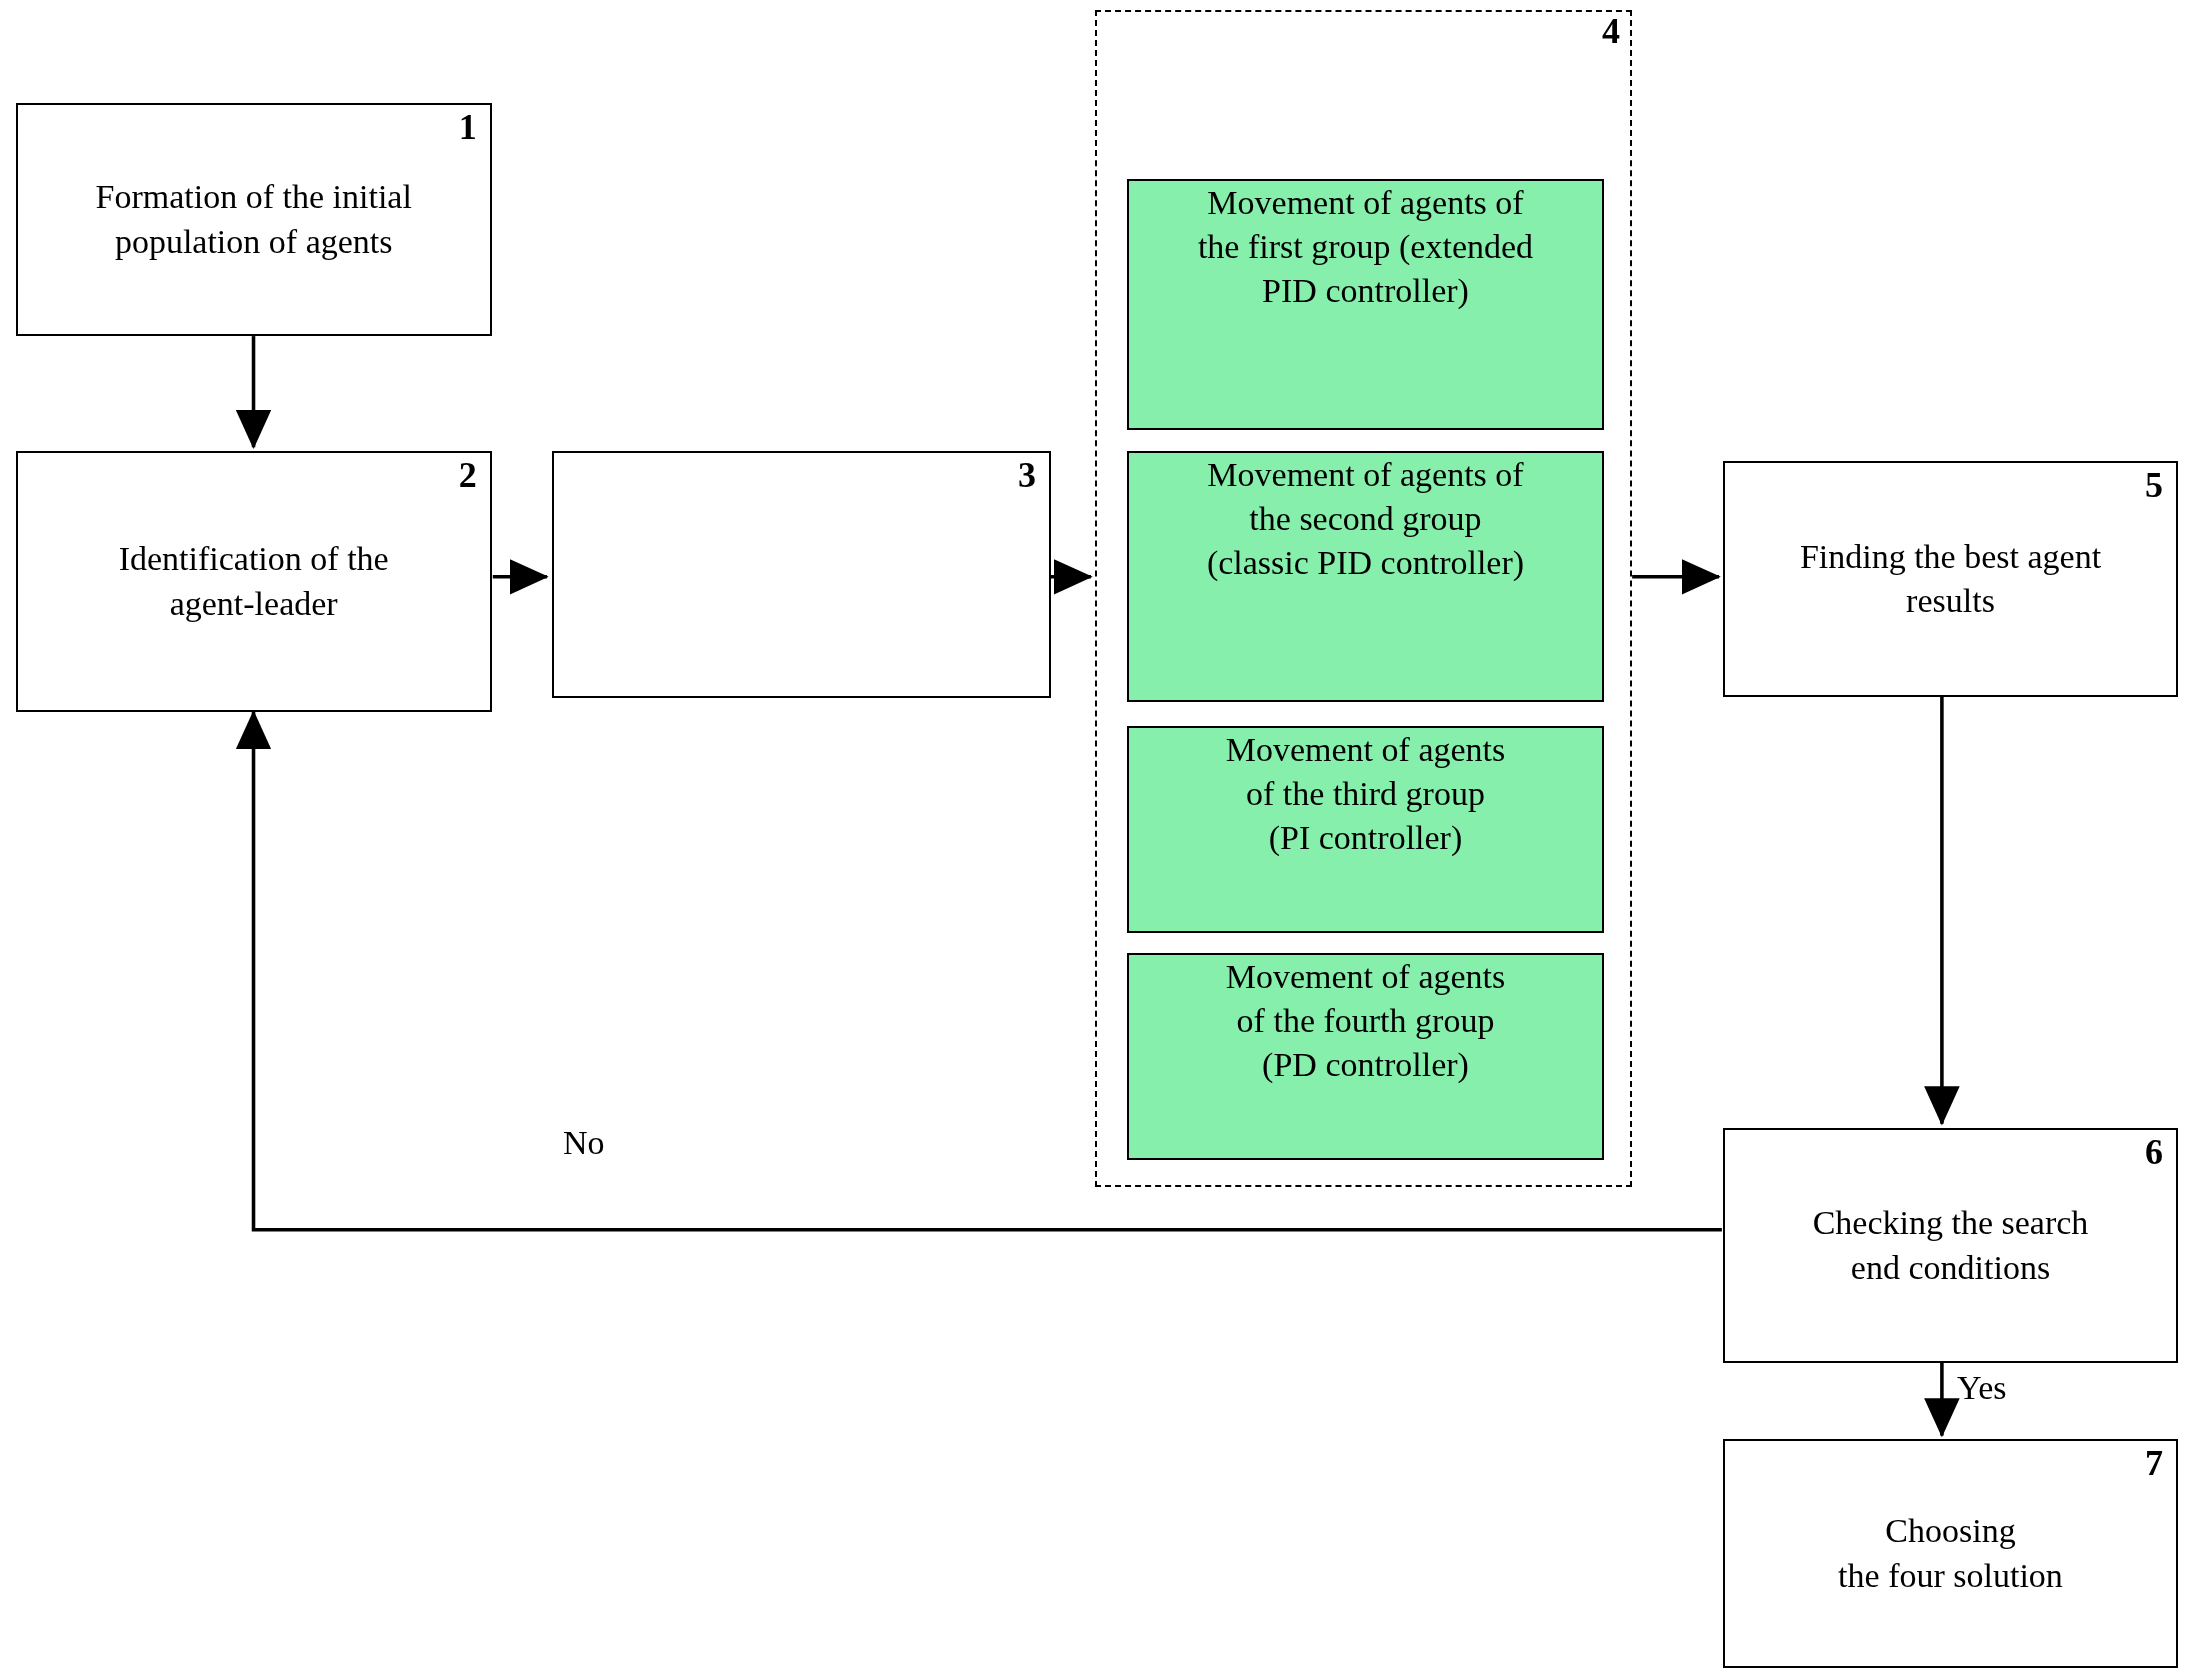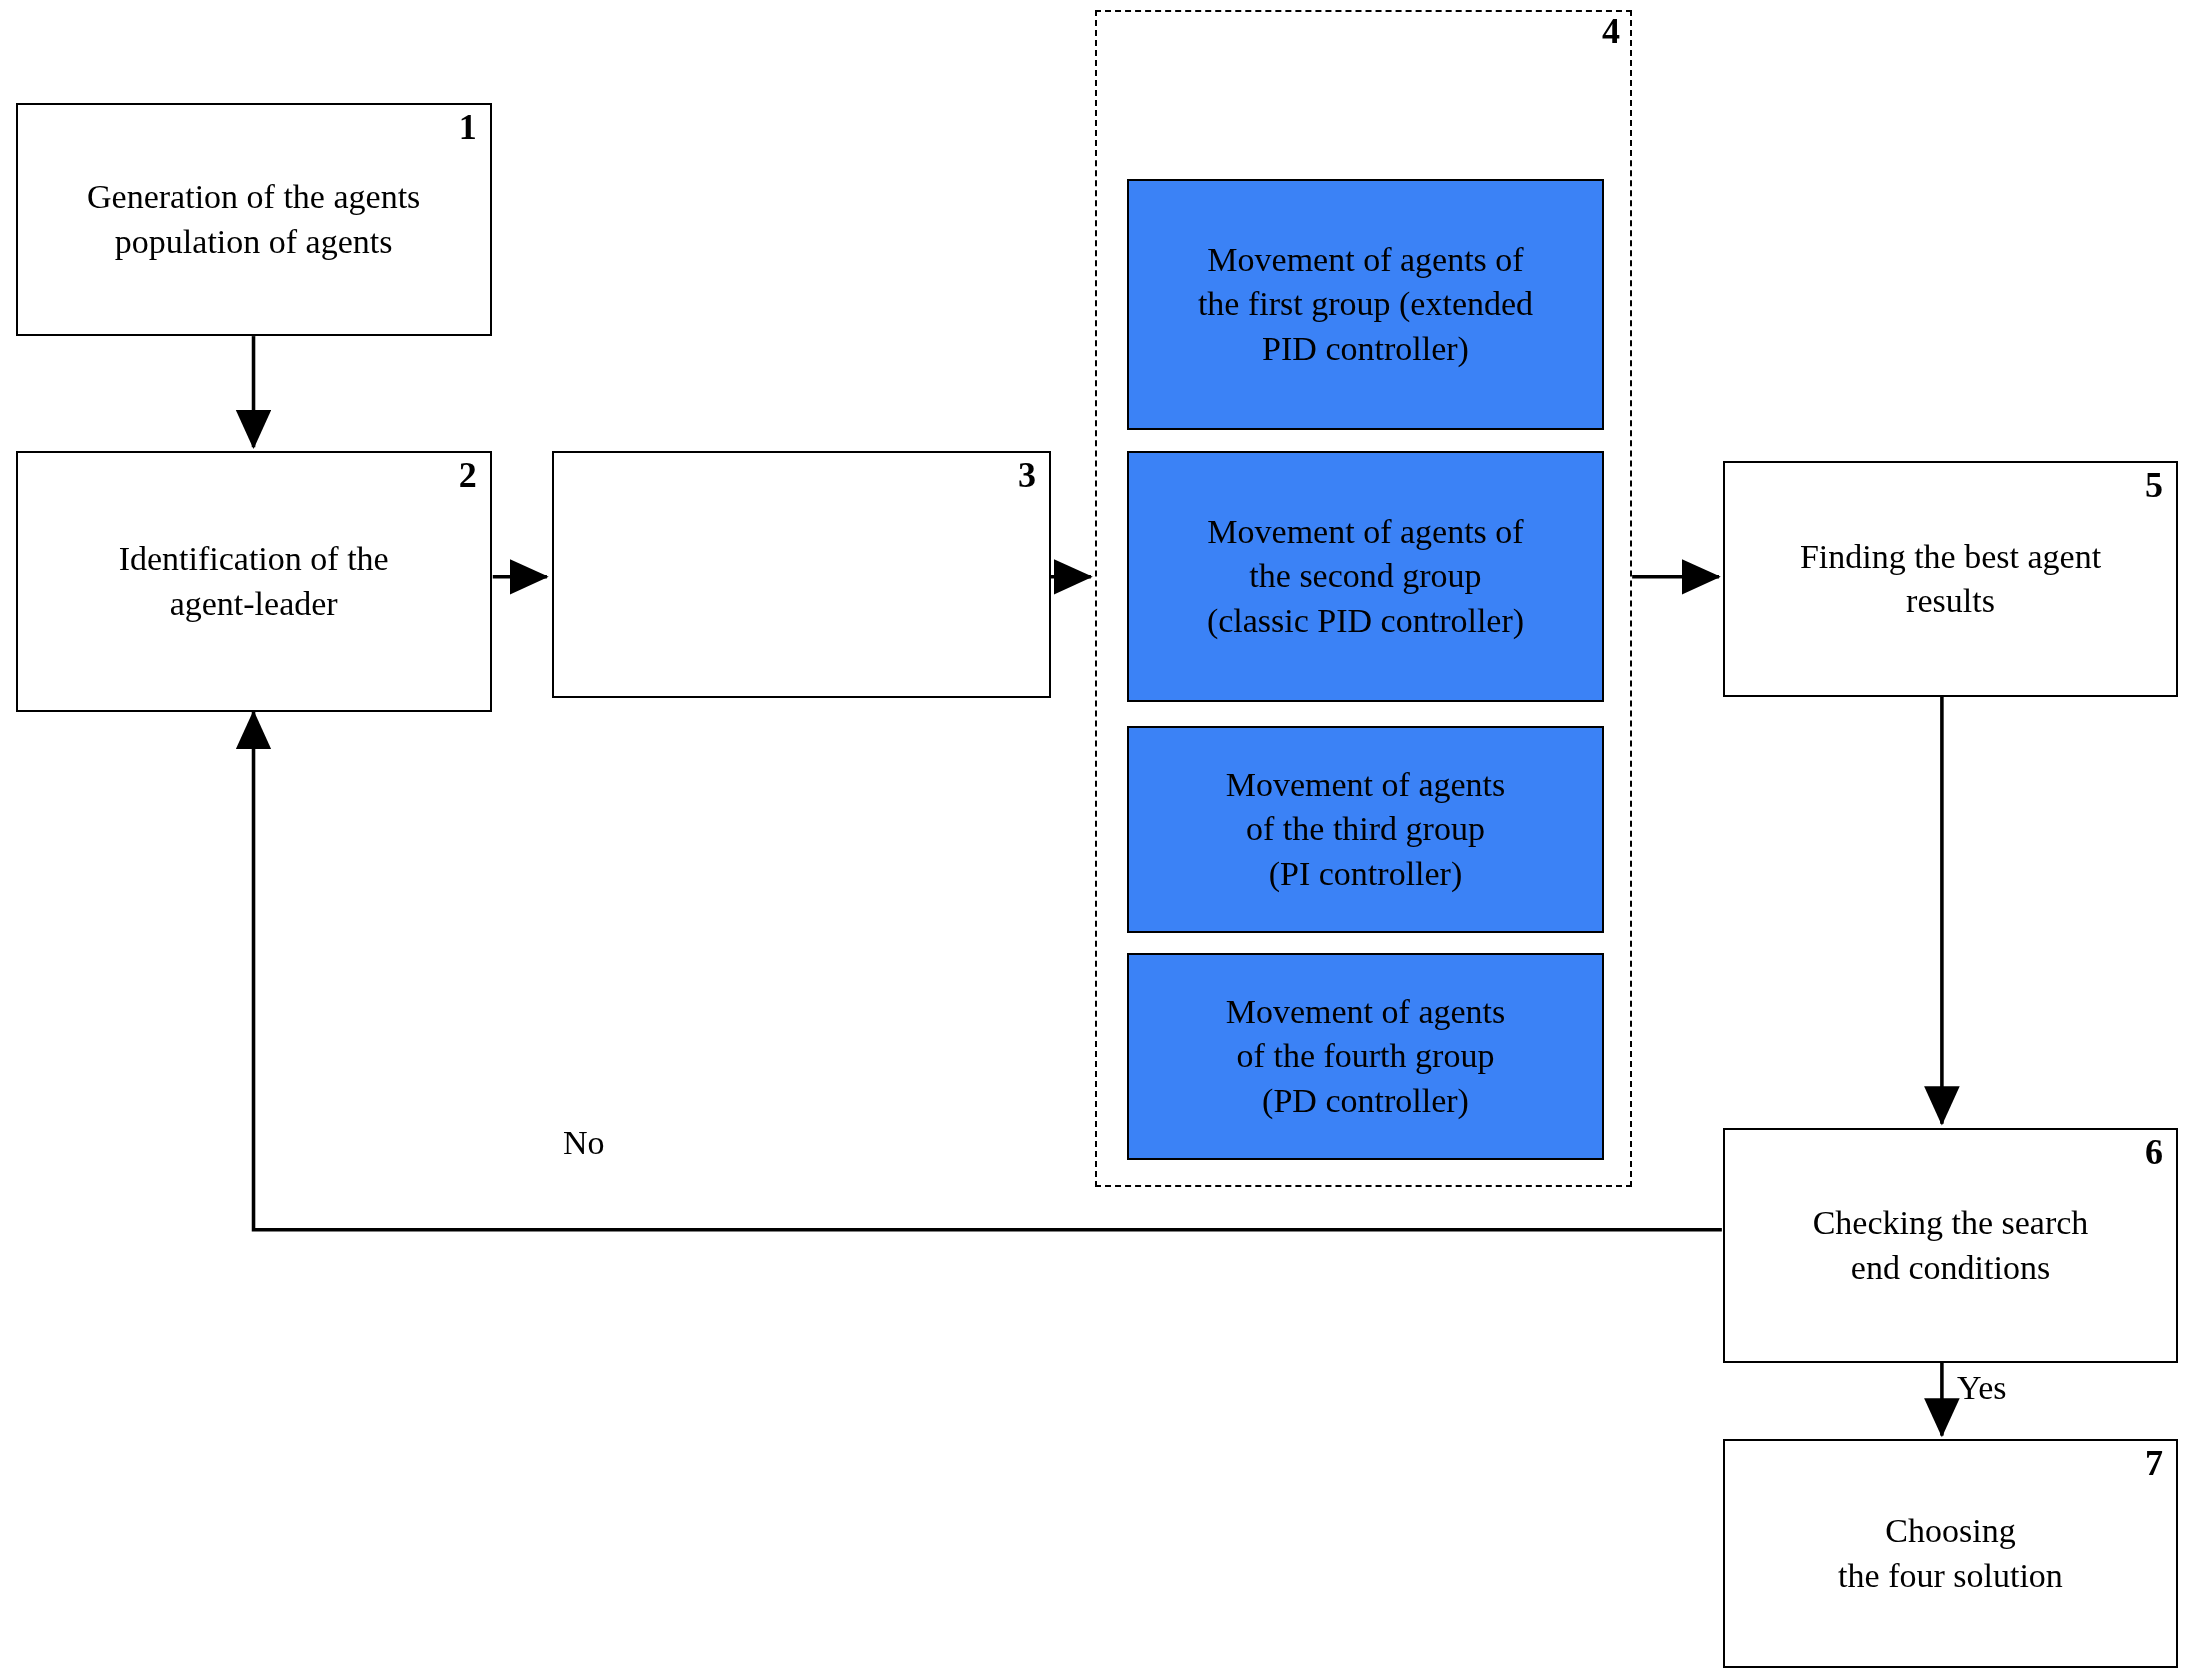--- a/index.html
+++ b/index.html
@@ -38,23 +38,23 @@
     top: 4.3px;
     right: 13px;
     font-size: 36px;
     font-weight: bold;
     line-height: 1;
   }
   .subnode {
     position: absolute;
     box-sizing: border-box;
     border: 2.8px solid #000000;
-    background: #3b82f6;
+    background: #86efac;
     display: flex;
-    align-items: center;
+    align-items: flex-start;
     justify-content: center;
   }
   .subnode-text {
     text-align: center;
     font-size: 34px;
     line-height: 1.30;
     padding: 0 7.1px;
     white-space: pre-line;
   }
   .group-box {
@@ -133,21 +133,21 @@
       <path d="M2727,1912 L2727,2016" stroke="#000000" stroke-width="5" fill="none" marker-end="url(#arrow-d)"></path>
     </g>
 
     <g>
       <path d="M2418,1727 L356,1727 L356,1000" stroke="#000000" stroke-width="5" fill="none" marker-end="url(#arrow-u)"></path>
     </g>
   </svg>
 
   <div class="node" style="left:15.7px; top:103px; width:476px; height:233px;">
     <span class="node-num">1</span>
-    <span class="node-text">Generation of the agents
+    <span class="node-text">Formation of the initial
 population of agents</span>
   </div>
 
   <div class="node" style="left:15.7px; top:451px; width:476px; height:261px;">
     <span class="node-num">2</span>
     <span class="node-text">Identification of the
 agent-leader</span>
   </div>
 
   <div class="node" style="left:552px; top:451px; width:499px; height:247px;">

